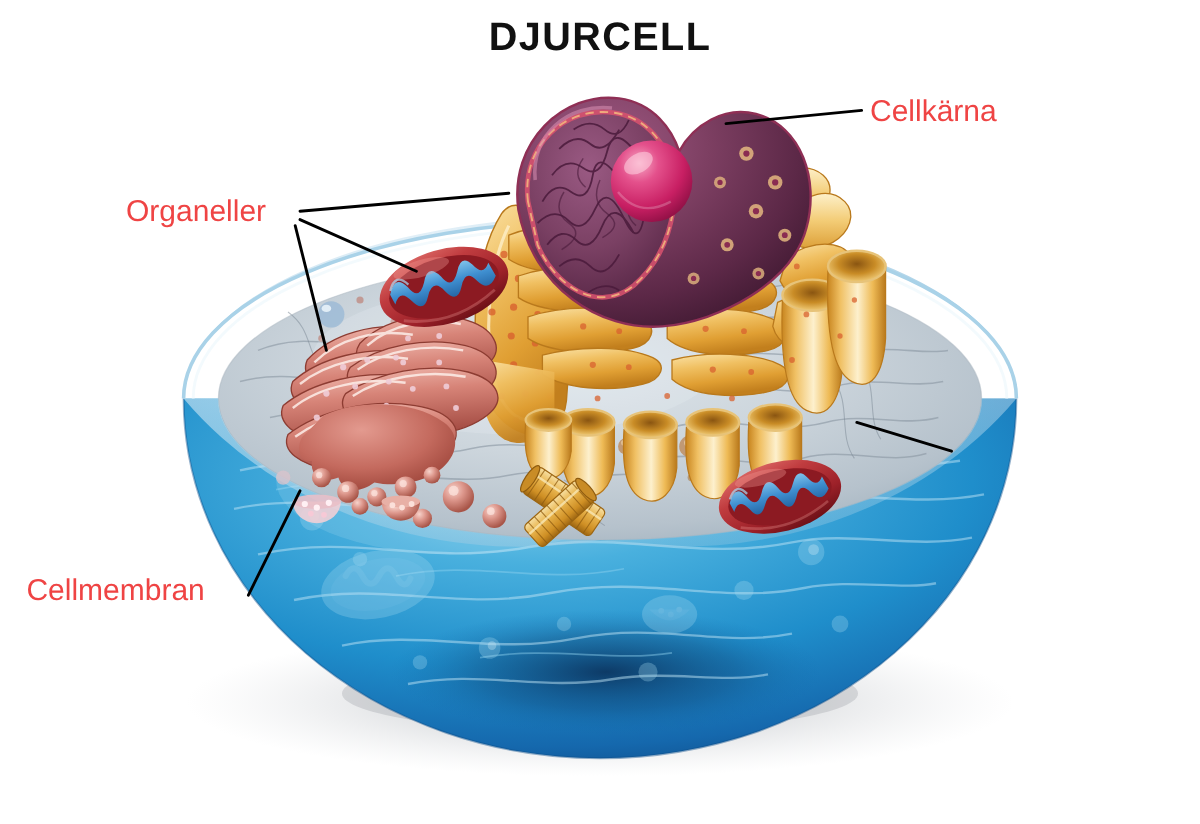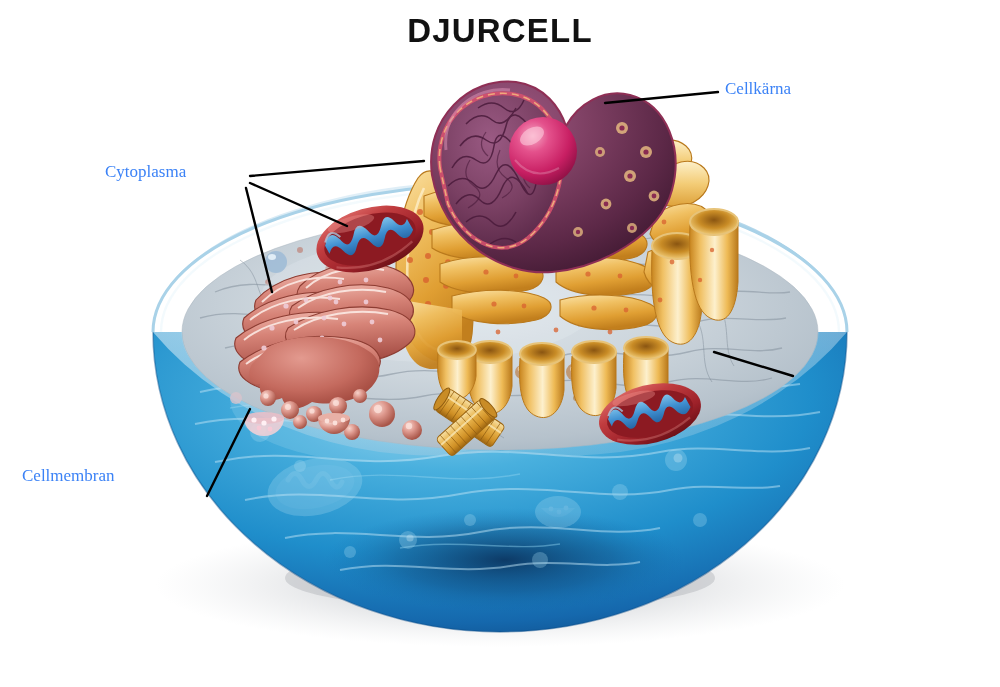--- a/index.html
+++ b/index.html
@@ -5,25 +5,25 @@
   html,body{margin:0;padding:0;background:#ffffff;}
   body{width:1000px;height:687px;overflow:hidden;
        font-family:"Liberation Sans","DejaVu Sans",sans-serif;color:#111;}
   #stage{position:relative;width:1000px;height:687px;background:#fff;}
   #art{position:absolute;left:0;top:0;width:1000px;height:687px;}
 
   .title{
     position:absolute;left:0;top:12px;width:1000px;text-align:center;
     font-size:33px;font-weight:bold;letter-spacing:1.2px;color:#111;
   }
-  .lbl{position:absolute;font-size:17px;color:#3b82f6;white-space:nowrap;font-family:Liberation Serif, serif;}
+  .lbl{position:absolute;font-size:25px;color:#ef4444;white-space:nowrap;}
   #lbl-cellkarna{left:725px;top:79px;}
   #lbl-organeller{left:105px;top:162px;}
   #lbl-cytoplasma{left:799px;top:358px;}
-  #lbl-cellmembran{left:22px;top:466px;}
+  #lbl-cellmembran{left:22px;top:478px;}
 </style>
 </head>
 <body>
 
 <div id="stage">
 
   <svg id="art" viewBox="0 0 1000 687">
     <defs>
 
       <radialGradient id="gMemLower" cx="42%" cy="22%" r="85%">
@@ -593,16 +593,16 @@
       <line x1="250" y1="183" x2="347" y2="226"></line>
       <line x1="246" y1="188" x2="272" y2="292"></line>
       <line x1="714" y1="352" x2="793" y2="376"></line>
       <line x1="250" y1="409" x2="207" y2="496"></line>
     </g>
   </svg>
 
   <div class="title">DJURCELL</div>
 
   <div class="lbl" id="lbl-cellkarna">Cellkärna</div>
-  <div class="lbl" id="lbl-organeller">Cytoplasma</div>
+  <div class="lbl" id="lbl-organeller">Organeller</div>
   <div class="lbl" id="lbl-cellmembran">Cellmembran</div>
 
 </div>
 
 </body></html>

